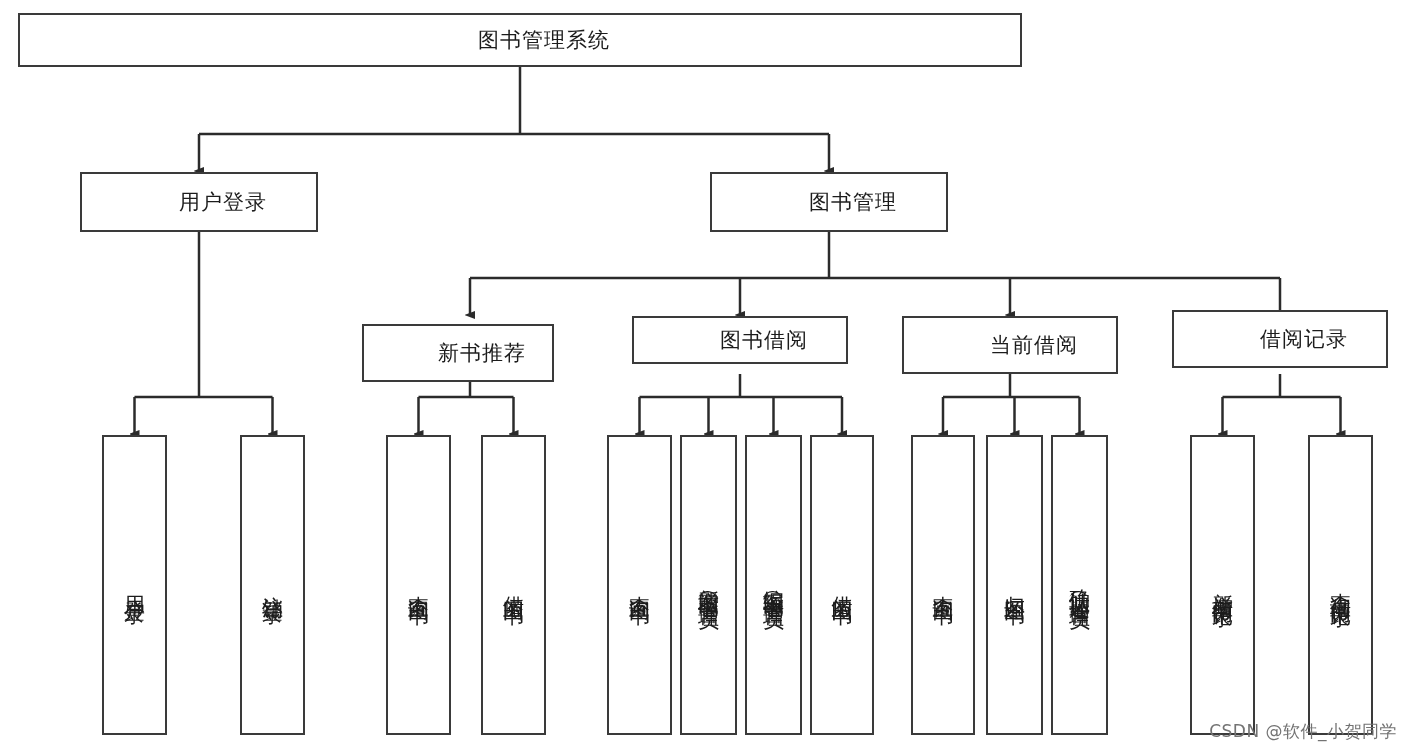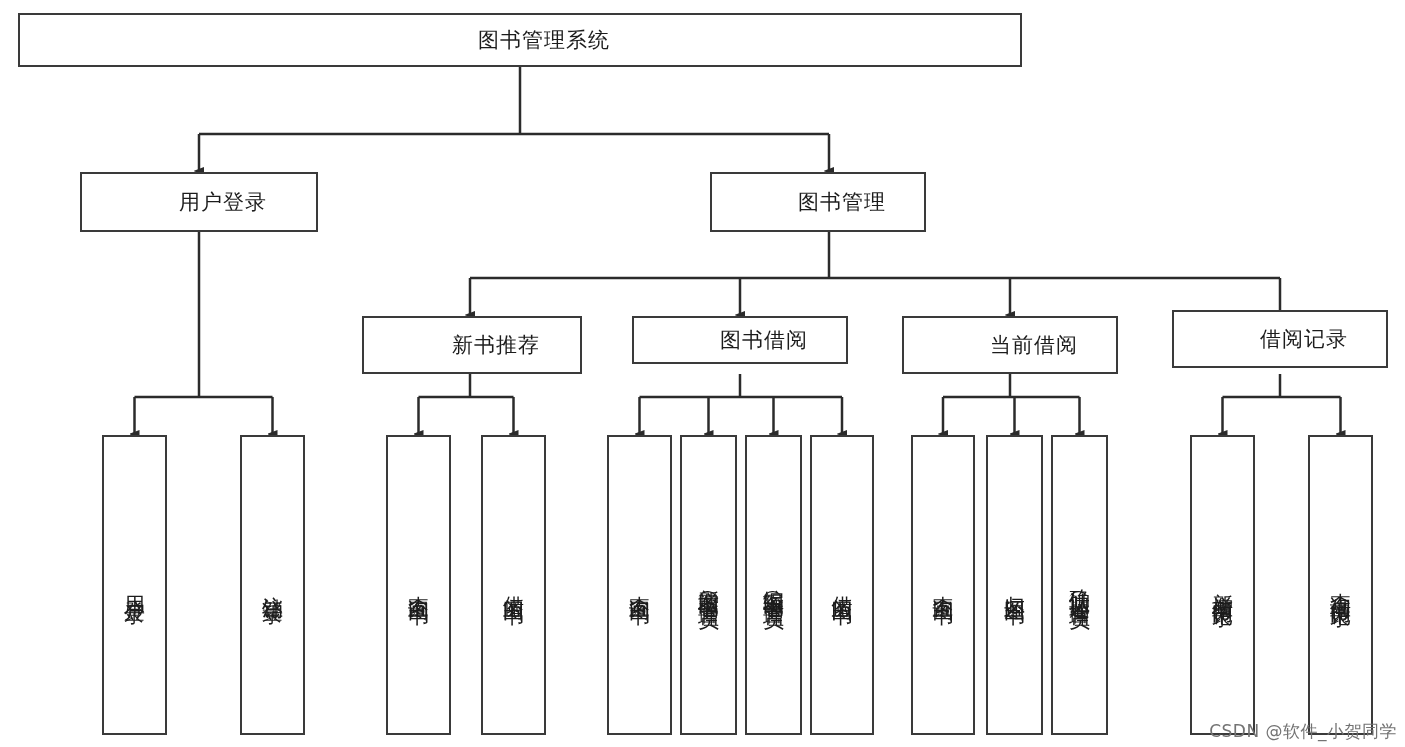--- a/index.html
+++ b/index.html
@@ -110,24 +110,24 @@
         <path d="M1340.5,397 L1340.5,434" stroke="#2b2b2b" stroke-width="2.5" fill="none" marker-end="url(#arrowhead)"></path>
       </g>
   </svg>
   <div id="node-layer">
       <div class="node horiz" style="left: 18px; top: 13px; width: 1004px; height: 54px;">
         <span class="nlabel">图书管理系统</span>
       </div>
       <div class="node horiz" style="left: 80px; top: 172px; width: 238px; height: 60px;">
         <span class="nlabel">用户登录</span>
       </div>
-      <div class="node horiz" style="left: 710px; top: 172px; width: 216px; height: 60px;">
+      <div class="node horiz" style="left: 710px; top: 172px; width: 238px; height: 60px;">
         <span class="nlabel">图书管理</span>
       </div>
-      <div class="node horiz" style="left: 362px; top: 316px; width: 220px; height: 58px;">
+      <div class="node horiz" style="left: 362px; top: 324px; width: 192px; height: 58px;">
         <span class="nlabel">新书推荐</span>
       </div>
       <div class="node horiz" style="left: 632px; top: 316px; width: 216px; height: 48px;">
         <span class="nlabel">图书借阅</span>
       </div>
       <div class="node horiz" style="left: 902px; top: 316px; width: 216px; height: 58px;">
         <span class="nlabel">当前借阅</span>
       </div>
       <div class="node horiz" style="left: 1172px; top: 310px; width: 216px; height: 58px; justify-content: center;">
         <span class="nlabel">借阅记录</span>

